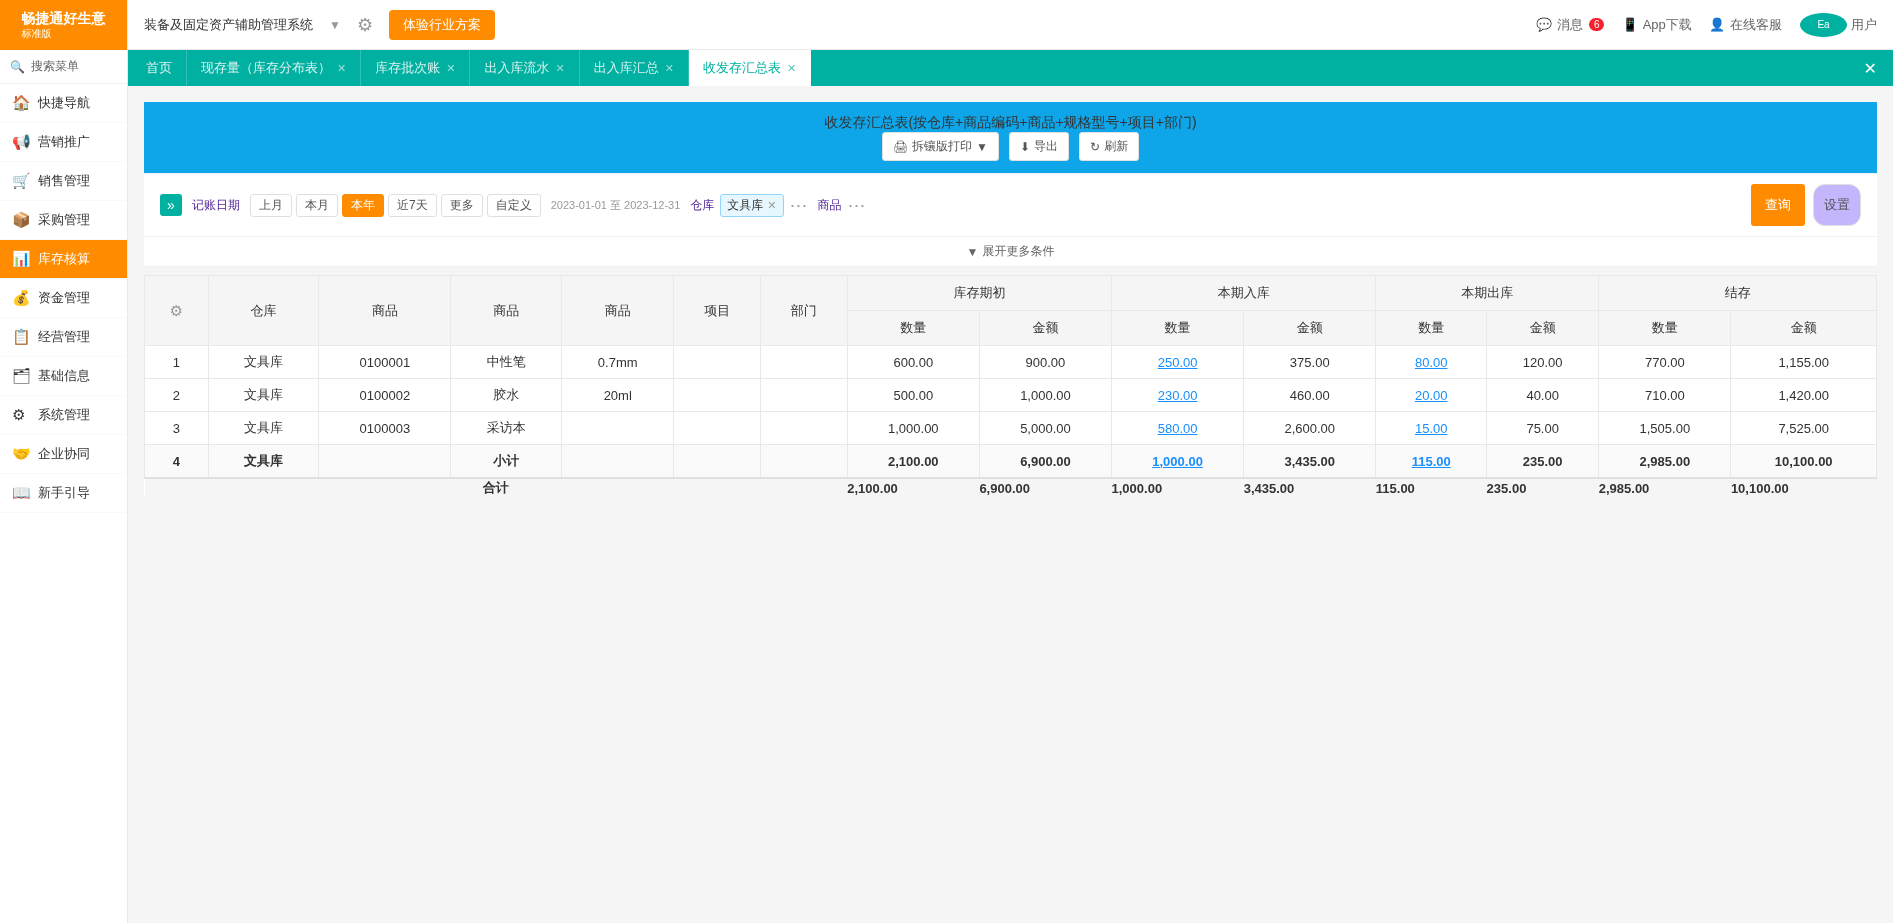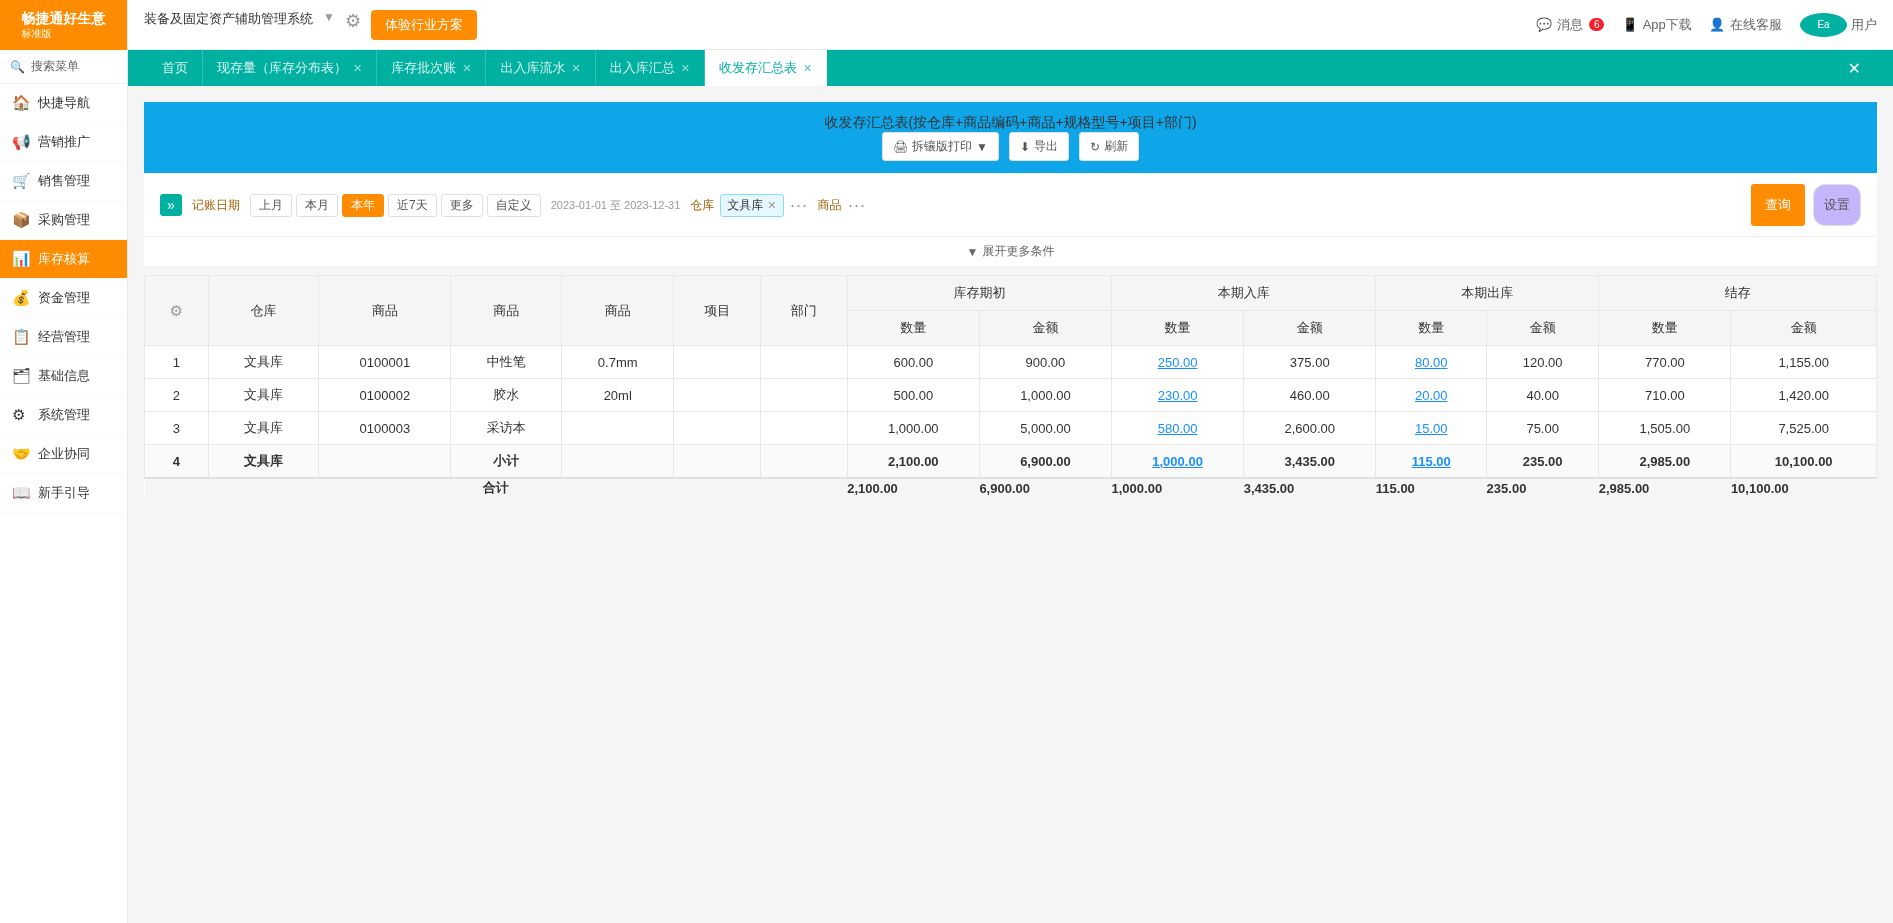--- a/index.html
+++ b/index.html
@@ -26,38 +26,38 @@
     }
     .sidebar-item.active { background: #ff8c00; color: #fff; }
     .sidebar-item-icon { width: 18px; margin-right: 8px; font-size: 15px; }
 
     
     .topbar {
       position: fixed; left: 128px; top: 0; right: 0; height: 50px;
       background: #fff; border-bottom: 1px solid #e8e8e8; z-index: 99;
       display: flex; align-items: center; justify-content: space-between; padding: 0 16px;
     }
-    .topbar-left { display: flex; align-items: flex-start; gap: 10px; }
+    .topbar-left { display: flex; align-items: center; gap: 16px; }
     .topbar-title { font-size: 13px; color: #333; }
     .topbar-config { font-size: 18px; color: #999; cursor: pointer; }
     .topbar-trial {
       background: #ff8c00; color: #fff; border: none; border-radius: 4px;
       padding: 6px 14px; font-size: 13px; cursor: pointer;
     }
     .topbar-right { display: flex; align-items: center; gap: 18px; color: #666; font-size: 13px; }
     .topbar-right-item { display: flex; align-items: center; gap: 4px; cursor: pointer; }
     .badge {
       background: #f5222d; color: #fff; border-radius: 10px;
       font-size: 10px; padding: 1px 5px; margin-left: 2px;
     }
 
     
     .tabbar {
       position: fixed; left: 128px; top: 50px; right: 0; height: 36px;
-      background: #00b0a0; z-index: 98; display: flex; align-items: center; padding: 0 20px;
+      background: #00b0a0; z-index: 98; display: flex; align-items: center; padding: 0 4px;
     }
     .tab-item {
       height: 36px; display: flex; align-items: center; padding: 0 14px;
       font-size: 13px; cursor: pointer; color: rgba(255,255,255,0.85);
       border-right: 1px solid rgba(255,255,255,0.2); white-space: nowrap;
     }
     .tab-item.active { background: #fff; color: #00b0a0; font-weight: 500; }
     .tab-close { margin-left: 6px; font-size: 11px; opacity: 0.7; }
     .tab-bar-close {
       margin-left: auto; color: #fff; font-size: 16px; padding: 0 12px; cursor: pointer;
@@ -84,21 +84,21 @@
     
     .filter-bar {
       background: #fff; padding: 10px 16px; border-bottom: 1px solid #f0f0f0;
       display: flex; align-items: center; flex-wrap: wrap; gap: 10px;
     }
     .filter-expand-btn {
       background: #00b0a0; color: #fff; border: none; border-radius: 3px;
       width: 22px; height: 22px; display: flex; align-items: center; justify-content: center;
       cursor: pointer; font-size: 14px;
     }
-    .filter-label { font-size: 12px; color: #a16207; white-space: nowrap; }
+    .filter-label { font-size: 12px; color: #4c1d95; white-space: nowrap; }
     .filter-date-btns { display: flex; gap: 4px; align-items: flex-end; }
     .date-btn {
       padding: 2px 8px; border: 1px solid #e0e0e0; border-radius: 3px;
       font-size: 12px; cursor: pointer; background: #fff; color: #555;
     }
     .date-btn.active { background: #ff8c00; color: #fff; border-color: #ff8c00; }
     .filter-date-range { font-size: 11px; color: #999; }
     .filter-warehouse { display: flex; align-items: center; gap: 6px; }
     .filter-tag {
       display: flex; align-items: center; gap: 4px; background: #e6f7ff;

